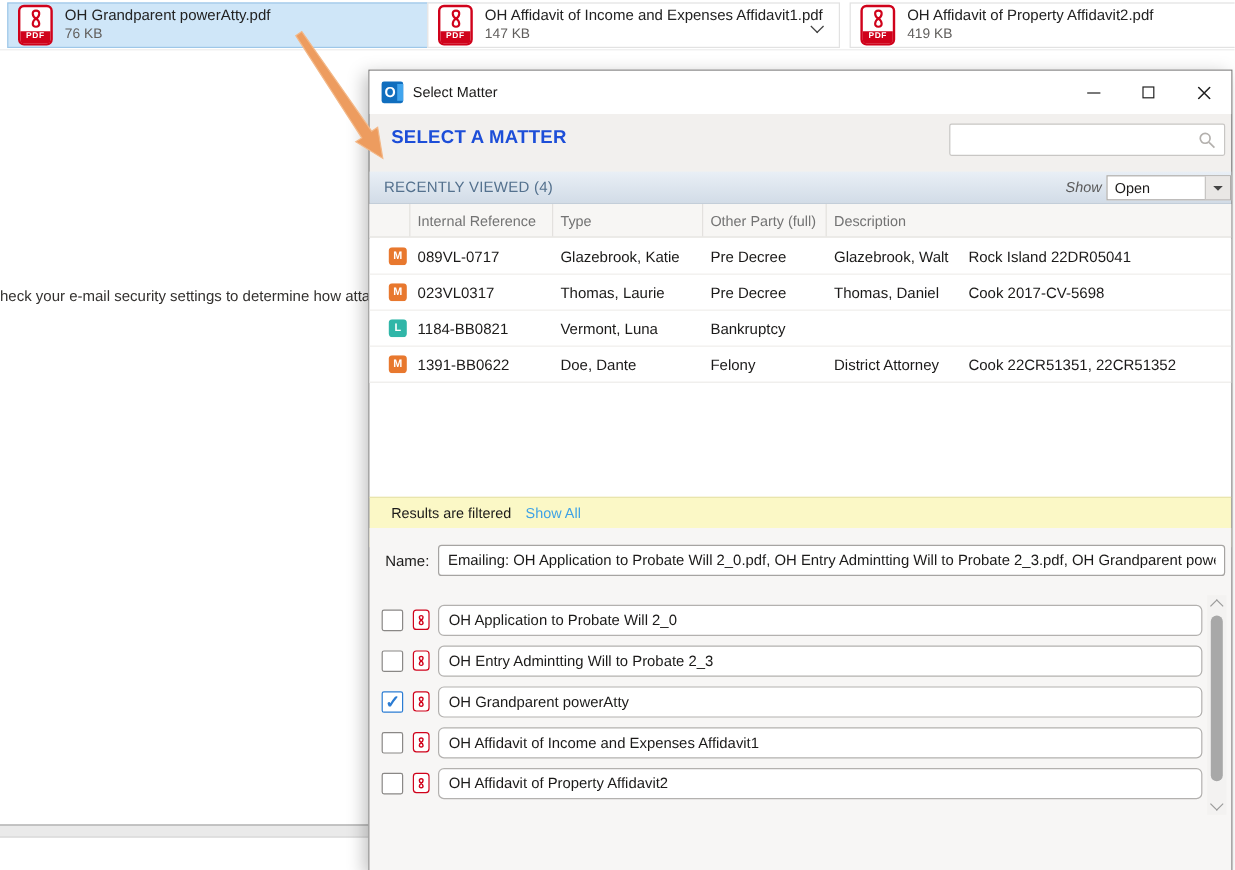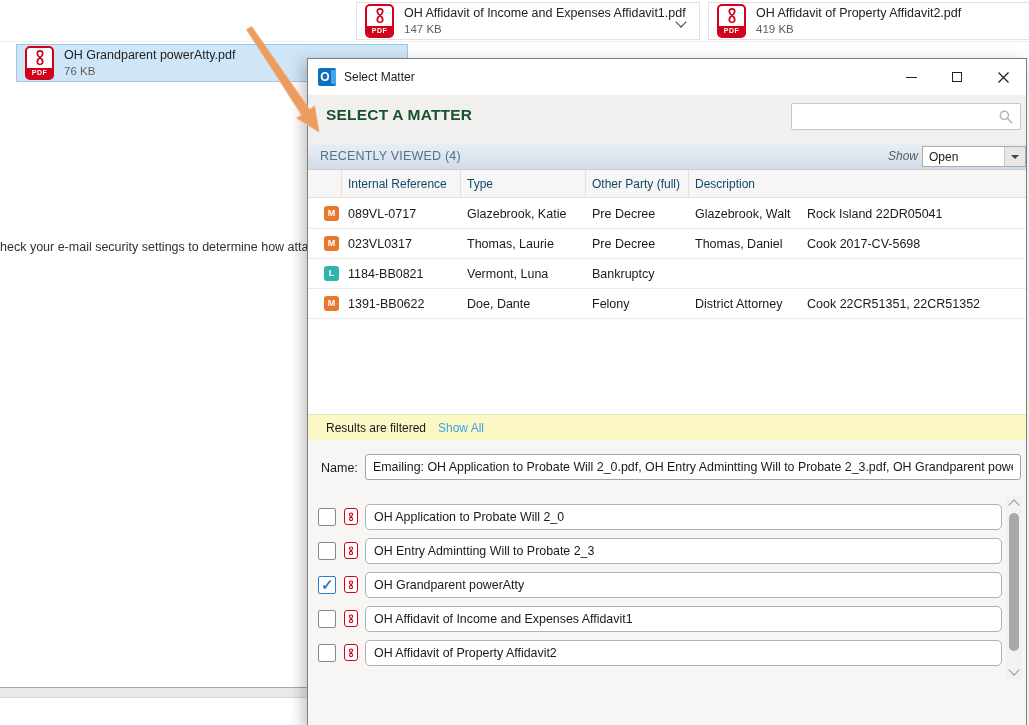--- a/index.html
+++ b/index.html
@@ -32,36 +32,36 @@
   .titlebar { position:absolute; left:0; top:0; width:100%; height:36px; background:#fff; display:flex; align-items:center; }
   .ol-icon { position:relative; width:18px; height:18px; margin-left:10px; flex:none; background:#106ebe; border-radius:2px; }
   .ol-icon .lt { position:absolute; right:0; top:2px; width:5px; height:14px; background:#41a5ee; }
   .ol-icon .o { position:absolute; left:0; top:0; width:14px; height:18px; color:#fff; font-weight:bold; font-size:12px; text-align:center; line-height:18px; }
   .win-title { margin-left:8px; font-size:12px; color:#1b1a19; }
   .win-controls { position:absolute; right:0; top:0; height:36px; display:flex; }
   .win-btn { width:46px; height:36px; display:flex; align-items:center; justify-content:center; }
   .glyph-min { width:11px; height:0; border-top:1.4px solid #222; }
   .glyph-max { width:10px; height:10px; border:1.4px solid #222; }
 
-  .dlg-header { position:absolute; left:18px; top:47px; font-size:15.5px; font-weight:bold; color:#14532d; letter-spacing:.2px; }
+  .dlg-header { position:absolute; left:18px; top:47px; font-size:15.5px; font-weight:bold; color:#1d4ed8; letter-spacing:.2px; }
   .search-box { position:absolute; left:483px; top:44px; width:230px; height:27px; background:#fff; border:1px solid #c8c6c4; border-radius:2px; }
   .search-box input { position:absolute; left:6px; top:1px; width:194px; height:23px; border:none; outline:none; font-size:12px; background:transparent; }
   .search-box svg { position:absolute; right:7px; top:6px; }
 
   .rv-bar { position:absolute; left:0; top:84px; width:100%; height:27px; background:linear-gradient(#e9eff6,#d2dce7); border-bottom:1px solid #c3ced9; }
   .rv-label { position:absolute; left:12px; top:6px; font-size:12.5px; color:#54718e; letter-spacing:.2px; }
   .show-label { position:absolute; left:580px; top:6px; font-size:12px; font-style:italic; color:#5a5a5a; }
   .show-select { position:absolute; left:614px; top:3px; width:104px; height:21px; background:#fff; border:1px solid #aeacaa; display:flex; }
   .show-value { flex:1; font-size:12px; color:#1b1a19; padding:3px 0 0 6px; }
   .show-arrow-btn { width:21px; background:#e9e7e5; border-left:1px solid #c8c6c4; display:flex; align-items:center; justify-content:center; }
   .tri-down { width:0; height:0; border-left:4px solid transparent; border-right:4px solid transparent; border-top:4.5px solid #444; }
 
   .table-area { position:absolute; left:0; top:111px; width:100%; height:244px; background:#fff; }
   .grid-header { position:absolute; left:0; top:0; width:100%; height:28px; background:#f7f6f4; border-bottom:1px solid #e3e1de; display:grid; grid-template-columns:34px 119px 125px 103px 112px 1fr; }
-  .grid-header .hcell { font-size:12px; color:#0c4a6e; padding:7px 4px 0 6px; border-right:1px solid #e3e1de; overflow:hidden; white-space:nowrap; }
+  .grid-header .hcell { font-size:12px; color:#737373; padding:7px 4px 0 6px; border-right:1px solid #e3e1de; overflow:hidden; white-space:nowrap; }
   .grid-header .hcell:last-child { border-right:none; }
   .mrow { position:absolute; left:0; width:100%; height:30px; border-bottom:1px solid #edebe9; display:grid; grid-template-columns:34px 119px 125px 103px 112px 1fr; align-items:center; background:#fff; }
   .mrow .cell { font-size:12.5px; color:#1b1a19; padding-left:6px; white-space:nowrap; overflow:hidden; }
   .m-icon { width:15px; height:15px; margin-left:10px; border-radius:3px; color:#fff; font-size:9px; font-weight:bold; text-align:center; line-height:15px; }
 
   .filter-bar { position:absolute; left:0; top:355px; width:100%; height:42px; background:#fbf8c6; border-top:1px solid #e9e5ad; }
   .filter-text { position:absolute; left:18px; top:6px; font-size:12px; color:#1b1a19; }
   .filter-link { position:absolute; left:130px; top:6px; font-size:12px; color:#3fa2e5; cursor:pointer; }
 
   .lower { position:absolute; left:0; top:381px; width:100%; height:287px; background:#f7f6f5; }
@@ -83,21 +83,21 @@
   
   .anno { position:absolute; left:0; top:0; pointer-events:none; }
 </style>
 </head>
 <body>
 
 <div class="screen">
 
   <div class="attach-bar">
 
-    <div class="chip selected" style="left:16px;width:392px;margin-top:42px;">
+    <div class="chip selected" style="left:6px;width:392px;">
       <div class="pdf-file">
         <svg width="18" height="18" viewBox="0 0 20 20">
             <path d="M10 2 C 5.5 2 6.5 7.5 10 9.5 C 13.5 11.5 14.5 17 10 17 C 5.5 17 6.5 11.5 10 9.5 C 13.5 7.5 14.5 2 10 2 Z" fill="none" stroke="#d0021b" stroke-width="2"></path>
           </svg>
         <div class="pdf-band">PDF</div>
       </div>
       <div class="chip-text">
         <div class="chip-name">OH Grandparent powerAtty.pdf</div>
         <div class="chip-size">76 KB</div>
       </div>

